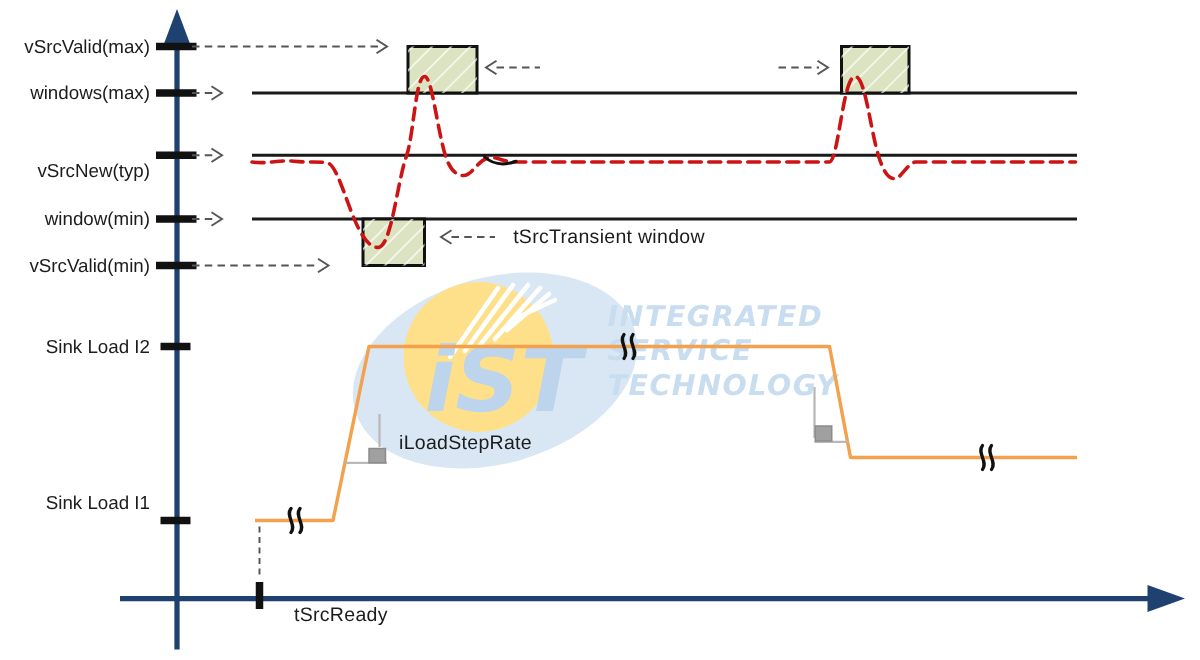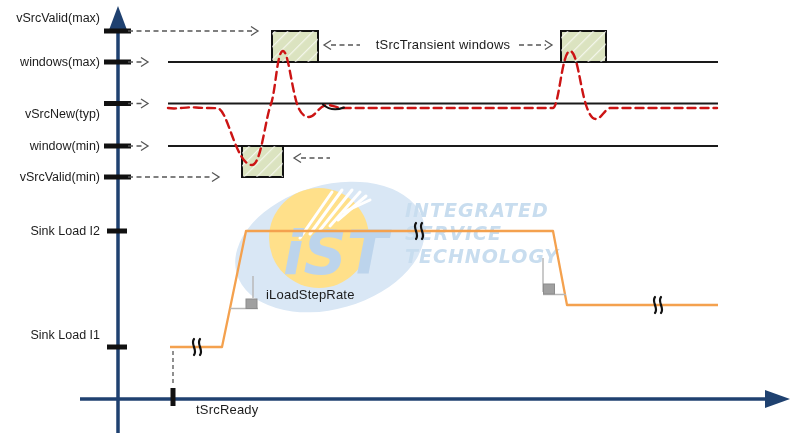--- a/index.html
+++ b/index.html
@@ -142,24 +142,24 @@
         <rect x="246" y="299" width="11" height="9.5" fill="#a0a0a0" stroke="#8c8c8c" stroke-width="1"></rect>
       </g>
       <g>
         <line x1="543" y1="258" x2="543" y2="292" stroke="#b8b8b8" stroke-width="1.5"></line>
         <line x1="543" y1="294.5" x2="566" y2="294.5" stroke="#b8b8b8" stroke-width="1.5"></line>
         <rect x="543.5" y="284" width="11" height="10" fill="#a0a0a0" stroke="#8c8c8c" stroke-width="1"></rect>
       </g>
     </g>
   </svg>
 
-  <div class="lbl ylab" style="top:11px">vSrcValid(max)</div>
+  <div class="lbl ylab" style="top:24px">vSrcValid(max)</div>
   <div class="lbl ylab" style="top:55px">windows(max)</div>
   <div class="lbl ylab" style="top:107px">vSrcNew(typ)</div>
   <div class="lbl ylab" style="top:139px">window(min)</div>
   <div class="lbl ylab" style="top:170px">vSrcValid(min)</div>
   <div class="lbl ylab" style="top:224px">Sink Load I2</div>
   <div class="lbl ylab" style="top:328px">Sink Load I1</div>
 
-  <div class="lbl ann ctr" style="left:370px;top:38px;width:146px">tSrcTransient windows</div>
+  <div class="lbl ann ctr" style="left:338px;top:151px;width:136px">tSrcTransient window</div>
   <div class="lbl ann" style="left:266px;top:288px">iLoadStepRate</div>
   <div class="lbl ann" style="left:196px;top:403px">tSrcReady</div>
 </div>
 
 </body></html>

